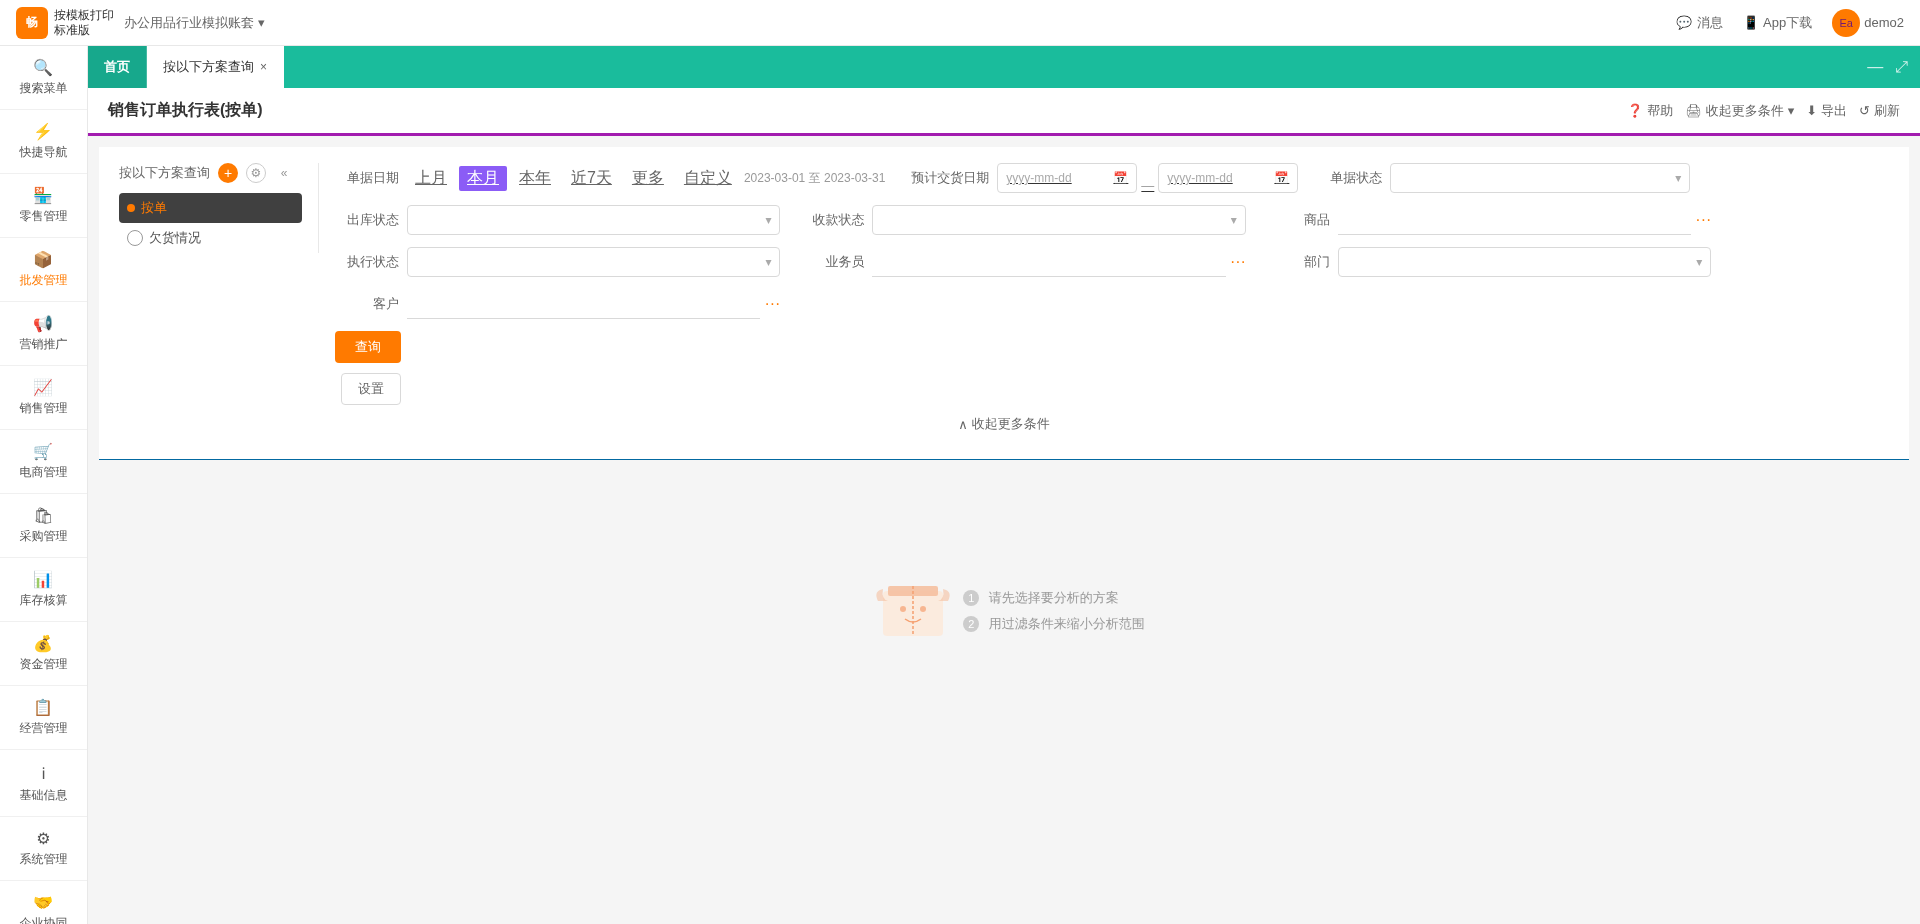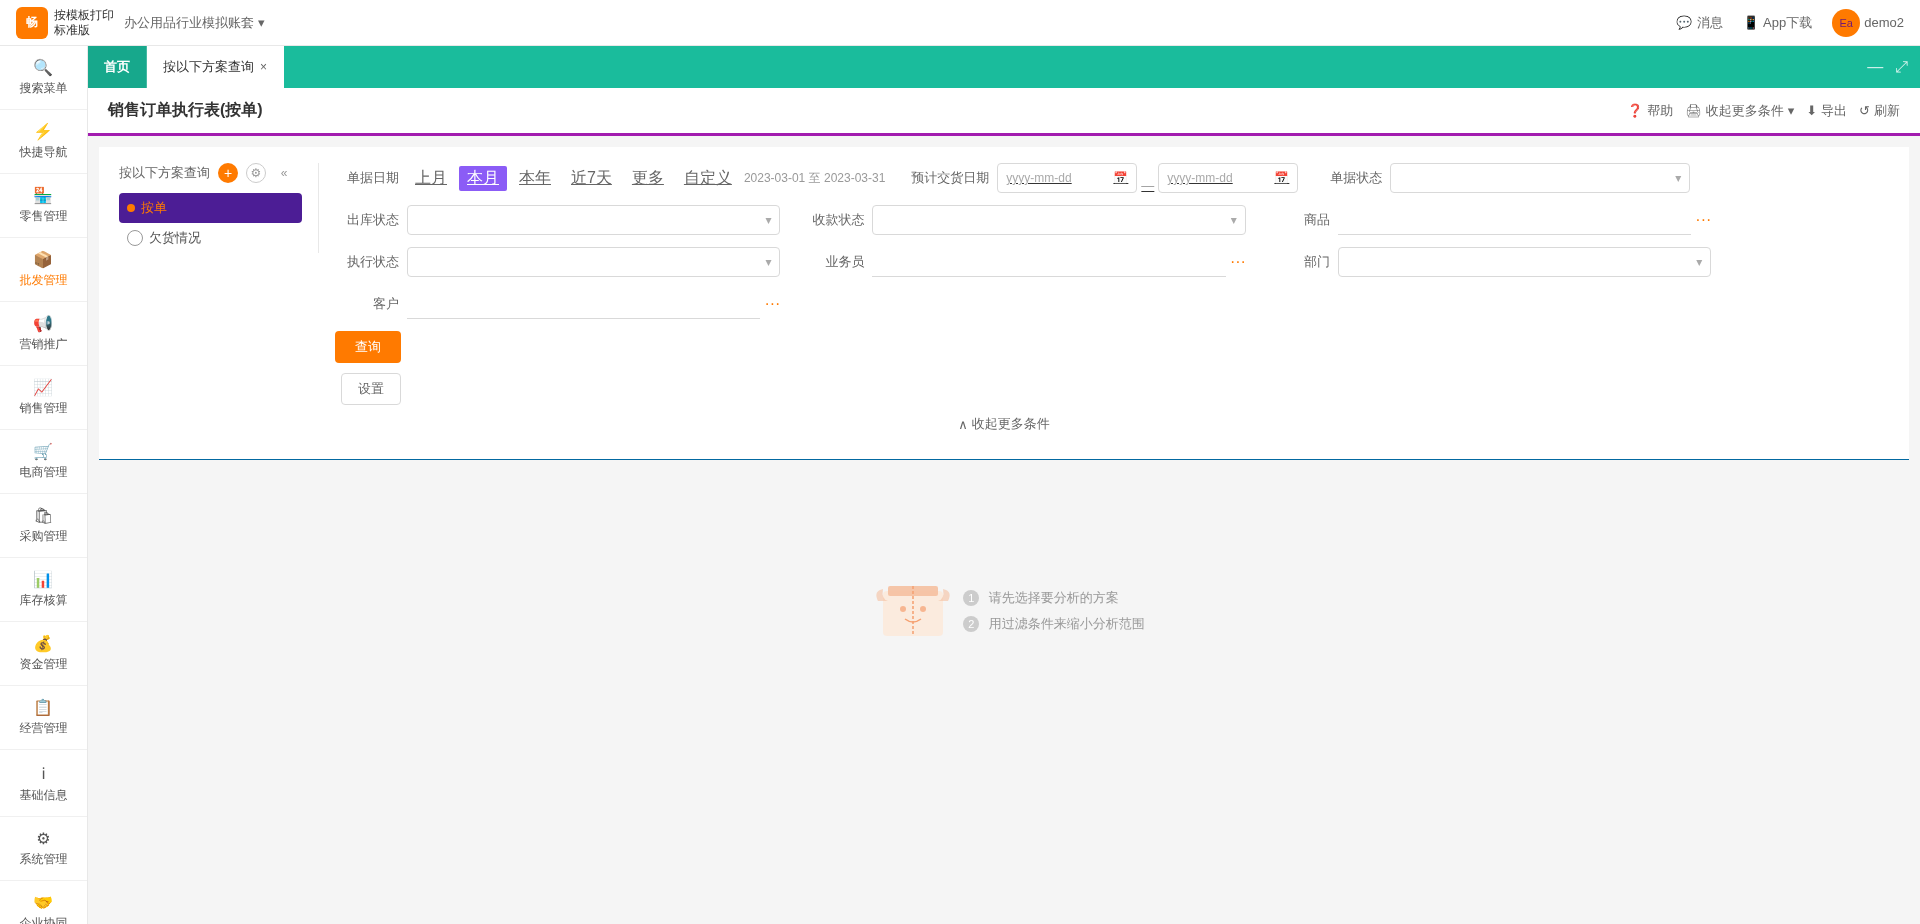--- a/index.html
+++ b/index.html
@@ -47,21 +47,21 @@
     .header-action-btn { display: flex; align-items: center; gap: 4px; color: #666; font-size: 13px; cursor: pointer; }
 
     
     .filter-panel { background: #fff; margin: 11px; padding: 16px 20px; border-bottom: 1px solid #0369a1; }
     .filter-left { width: 200px; min-width: 200px; border-right: 1px solid #e8e8e8; padding-right: 16px; }
     .filter-left-title { font-size: 13px; color: #666; margin-bottom: 10px; display: flex; align-items: center; gap: 8px; }
     .filter-left-title .add-btn { width: 20px; height: 20px; border-radius: 50%; background: #ff7a00; color: #fff; display: flex; align-items: center; justify-content: center; font-size: 14px; cursor: pointer; }
     .filter-left-title .set-btn { width: 20px; height: 20px; border-radius: 50%; border: 1px solid #ccc; display: flex; align-items: center; justify-content: center; font-size: 12px; cursor: pointer; color: #999; }
     .filter-left-title .collapse-btn { width: 20px; height: 20px; display: flex; align-items: center; justify-content: center; font-size: 12px; cursor: pointer; color: #999; }
     .filter-nav-item { display: flex; align-items: center; gap: 6px; padding: 6px 8px; cursor: pointer; border-radius: 4px; color: #555; font-size: 13px; }
-    .filter-nav-item.active { color: #ff7a00; background: #4c1d95; }
+    .filter-nav-item.active { color: #ff7a00; background: #404040; }
     .filter-nav-item .dot { width: 8px; height: 8px; border-radius: 50%; background: #ff7a00; }
     .filter-nav-item .circle { width: 16px; height: 16px; border-radius: 50%; border: 1.5px solid #999; display: flex; align-items: center; justify-content: center; font-size: 10px; }
     .filter-row { display: flex; align-items: center; gap: 16px; margin-bottom: 12px; flex-wrap: wrap; }
     .filter-field { display: flex; align-items: center; gap: 8px; }
     .filter-label { color: #666; font-size: 13px; white-space: nowrap; min-width: 60px; text-align: right; }
     .date-tab { padding: 2px 8px; font-size: 16px; color: #666; cursor: pointer; border-radius: 2px; text-decoration: underline; }
     .date-tab.active { background: #8b5cf6; color: #fff; border-radius: 2px; }
     .filter-select { border: 1px solid #d9d9d9; border-radius: 4px; padding: 4px 8px; font-size: 13px; color: #333; min-width: 180px; height: 30px; background: #fff; cursor: pointer; display: flex; align-items: center; justify-content: space-between; }
     .filter-select-full { min-width: 300px; }
     .filter-date-input { border: 1px solid #d9d9d9; border-radius: 4px; padding: 4px 8px; font-size: 13px; color: #aaa; min-width: 140px; height: 30px; display: flex; align-items: center; justify-content: space-between; }

